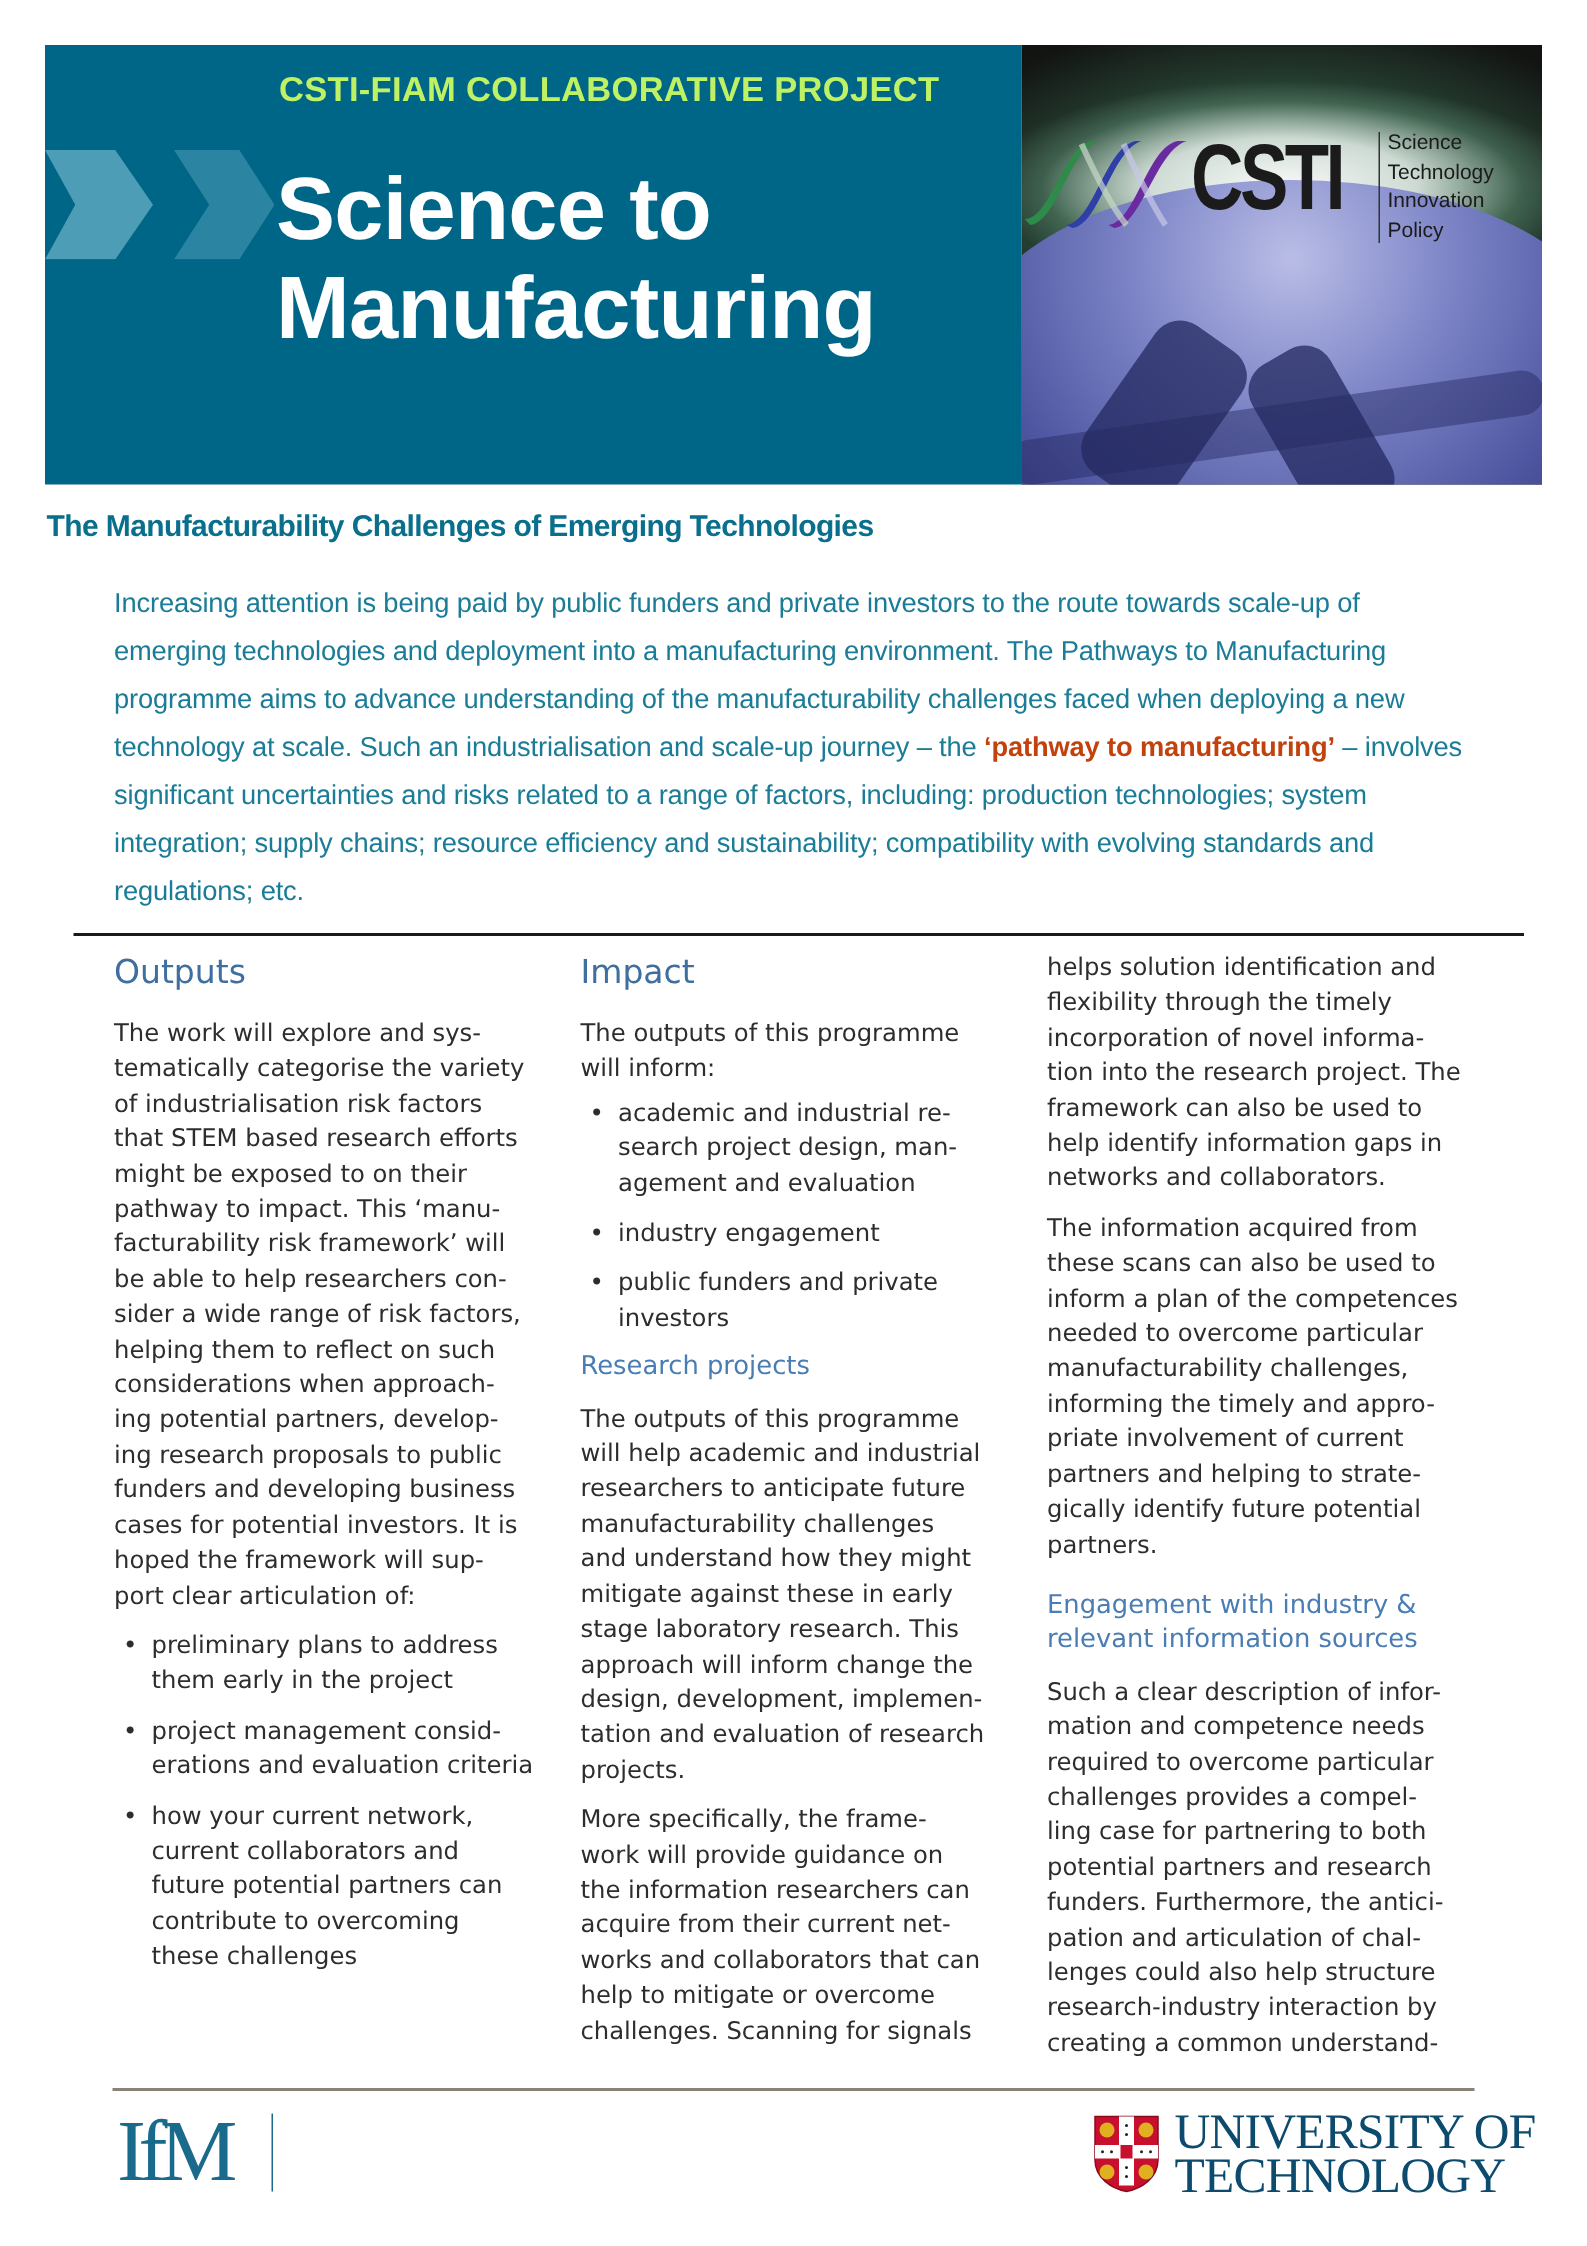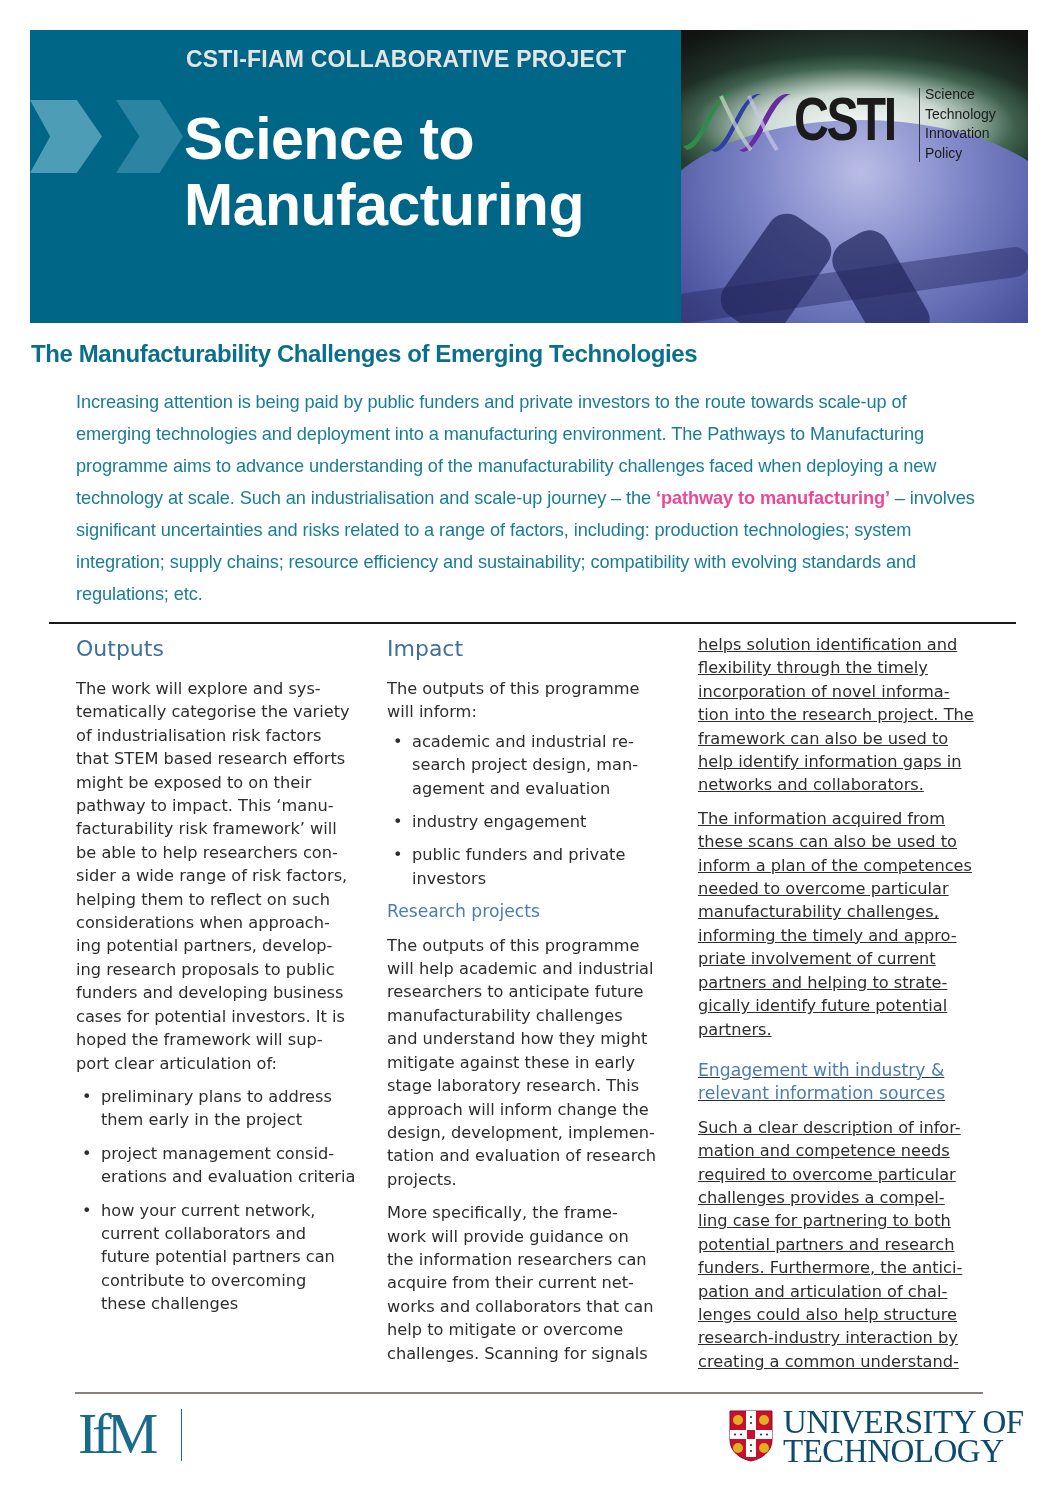--- a/index.html
+++ b/index.html
@@ -4,49 +4,49 @@
 <style>
   * { box-sizing: border-box; margin: 0; padding: 0; }
   html, body { width: 1058px; height: 1497px; background: #ffffff; overflow: hidden; }
   body { position: relative; font-family: "DejaVu Sans", sans-serif; color: #2b2b2b; }
 
   
   .banner { position: absolute; left: 30px; top: 30px; width: 651px; height: 293px; background: #006688; overflow: hidden; }
   .chev { position: absolute; top: 70px; width: 70px; height: 73px; clip-path: polygon(0 0, 65% 0, 100% 50%, 65% 100%, 0 100%, 35% 50%); }
   .chev.c1 { left: 0px; width: 72px; background: #4e9db6; clip-path: polygon(0 0, 65% 0, 100% 50%, 65% 100%, 0 100%, 28% 50%); }
   .chev.c2 { left: 86px; width: 67px; background: #2b84a2; }
-  .kicker { position: absolute; left: 156px; top: 16px; font-family: "Liberation Sans", sans-serif; font-weight: bold; font-size: 23px; color: #e5e5e5; letter-spacing: 0.2px; white-space: nowrap; }
+  .kicker { position: absolute; left: 156px; top: 16px; font-family: "Liberation Sans", sans-serif; font-weight: bold; font-size: 23px; color: #bef264; letter-spacing: 0.2px; white-space: nowrap; }
   .title { position: absolute; left: 154px; top: 76px; font-family: "Liberation Sans", sans-serif; font-weight: bold; font-size: 59px; line-height: 66px; color: #ffffff; letter-spacing: -0.5px; }
 
   
   .photo { position: absolute; left: 681px; top: 30px; width: 347px; height: 293px; overflow: hidden;
     background:
       radial-gradient(ellipse 200px 70px at 50% 32%, rgba(255,255,255,0.95) 0%, rgba(230,240,235,0.85) 45%, rgba(120,170,140,0.3) 80%, rgba(0,0,0,0) 100%),
       radial-gradient(ellipse 260px 140px at 50% 40%, #6c8f72 0%, #2b4a3a 55%, #121412 100%);
   }
   .photo .globe { position: absolute; left: -30px; top: 90px; width: 420px; height: 260px;
     background: radial-gradient(ellipse at 50% 20%, #b9bde6 0%, #7e86c8 35%, #4e56a1 70%, #2d3270 100%); border-radius: 50% 50% 0 0 / 40% 40% 0 0; }
   .photo .band { position: absolute; background: rgba(35,40,95,0.75); border-radius: 20px; }
   .logo-csti { position: absolute; left: 0; top: 48px; width: 415px; height: 90px; }
   .csti-word { position: absolute; left: 113px; top: 10px; font-family: "Liberation Sans", sans-serif; font-weight: bold; font-size: 62px; line-height: 62px; color: #1b1b1b; letter-spacing: -3px; transform: scaleX(0.78); transform-origin: left top; }
   .csti-sep { position: absolute; left: 238px; top: 10px; width: 1px; height: 74px; background: #333; }
   .csti-tag { position: absolute; left: 244px; top: 7px; font-family: "Liberation Sans", sans-serif; font-size: 14px; line-height: 19.5px; color: #1b1b1b; }
 
   
-  .h1 { position: absolute; left: 31px; top: 340px; font-family: "Liberation Sans", sans-serif; font-weight: bold; font-size: 24px; color: #0a6f8c; letter-spacing: -0.4px; white-space: nowrap; }
+  .h1 { position: absolute; left: 31px; top: 340px; font-family: "Liberation Sans", sans-serif; font-weight: bold; font-size: 20px; color: #0a6f8c; letter-spacing: -0.4px; white-space: nowrap; }
   .intro { position: absolute; left: 76px; top: 386px; width: 905px; font-family: "Liberation Sans", sans-serif; font-size: 18.2px; line-height: 32px; color: #1a7c96; letter-spacing: -0.1px; }
-  .intro b { color: #ec4899; }
+  .intro b { color: #c2410c; }
 
   .rule { position: absolute; left: 49px; top: 622px; width: 967px; height: 2px; background: #1a1a1a; }
 
   
   .col { position: absolute; top: 633px; font-size: 16.2px; line-height: 23.4px; color: #2d2d2d; }
   .col1 { left: 76px; width: 290px; }
   .col2 { left: 387px; width: 290px; }
-  .col3 { left: 698px; width: 295px; top: 633px; text-decoration: underline; }
+  .col3 { left: 698px; width: 295px; top: 633px; }
   .col h2 { font-weight: normal; font-size: 22px; color: #3f6f9f; line-height: 32px; margin-bottom: 12px; }
   .col h3 { font-weight: normal; font-size: 17.2px; color: #4a7db3; line-height: 23.4px; margin: 10px 0 10px; }
   .col p { margin-bottom: 10px; white-space: pre-line; }
   .col ul { list-style: none; margin: 6px 0 8px 0; }
   .col li { position: relative; padding-left: 25px; margin-bottom: 10px; white-space: pre-line; }
   .col li::before { content: "•"; position: absolute; left: 6px; top: 0; color: #2d2d2d; }
 
   
   .frule { position: absolute; left: 75px; top: 1392px; width: 908px; height: 2px; background: #8a8178; }
   .ifm { position: absolute; left: 78px; top: 1405px; height: 60px; width: 270px; }

